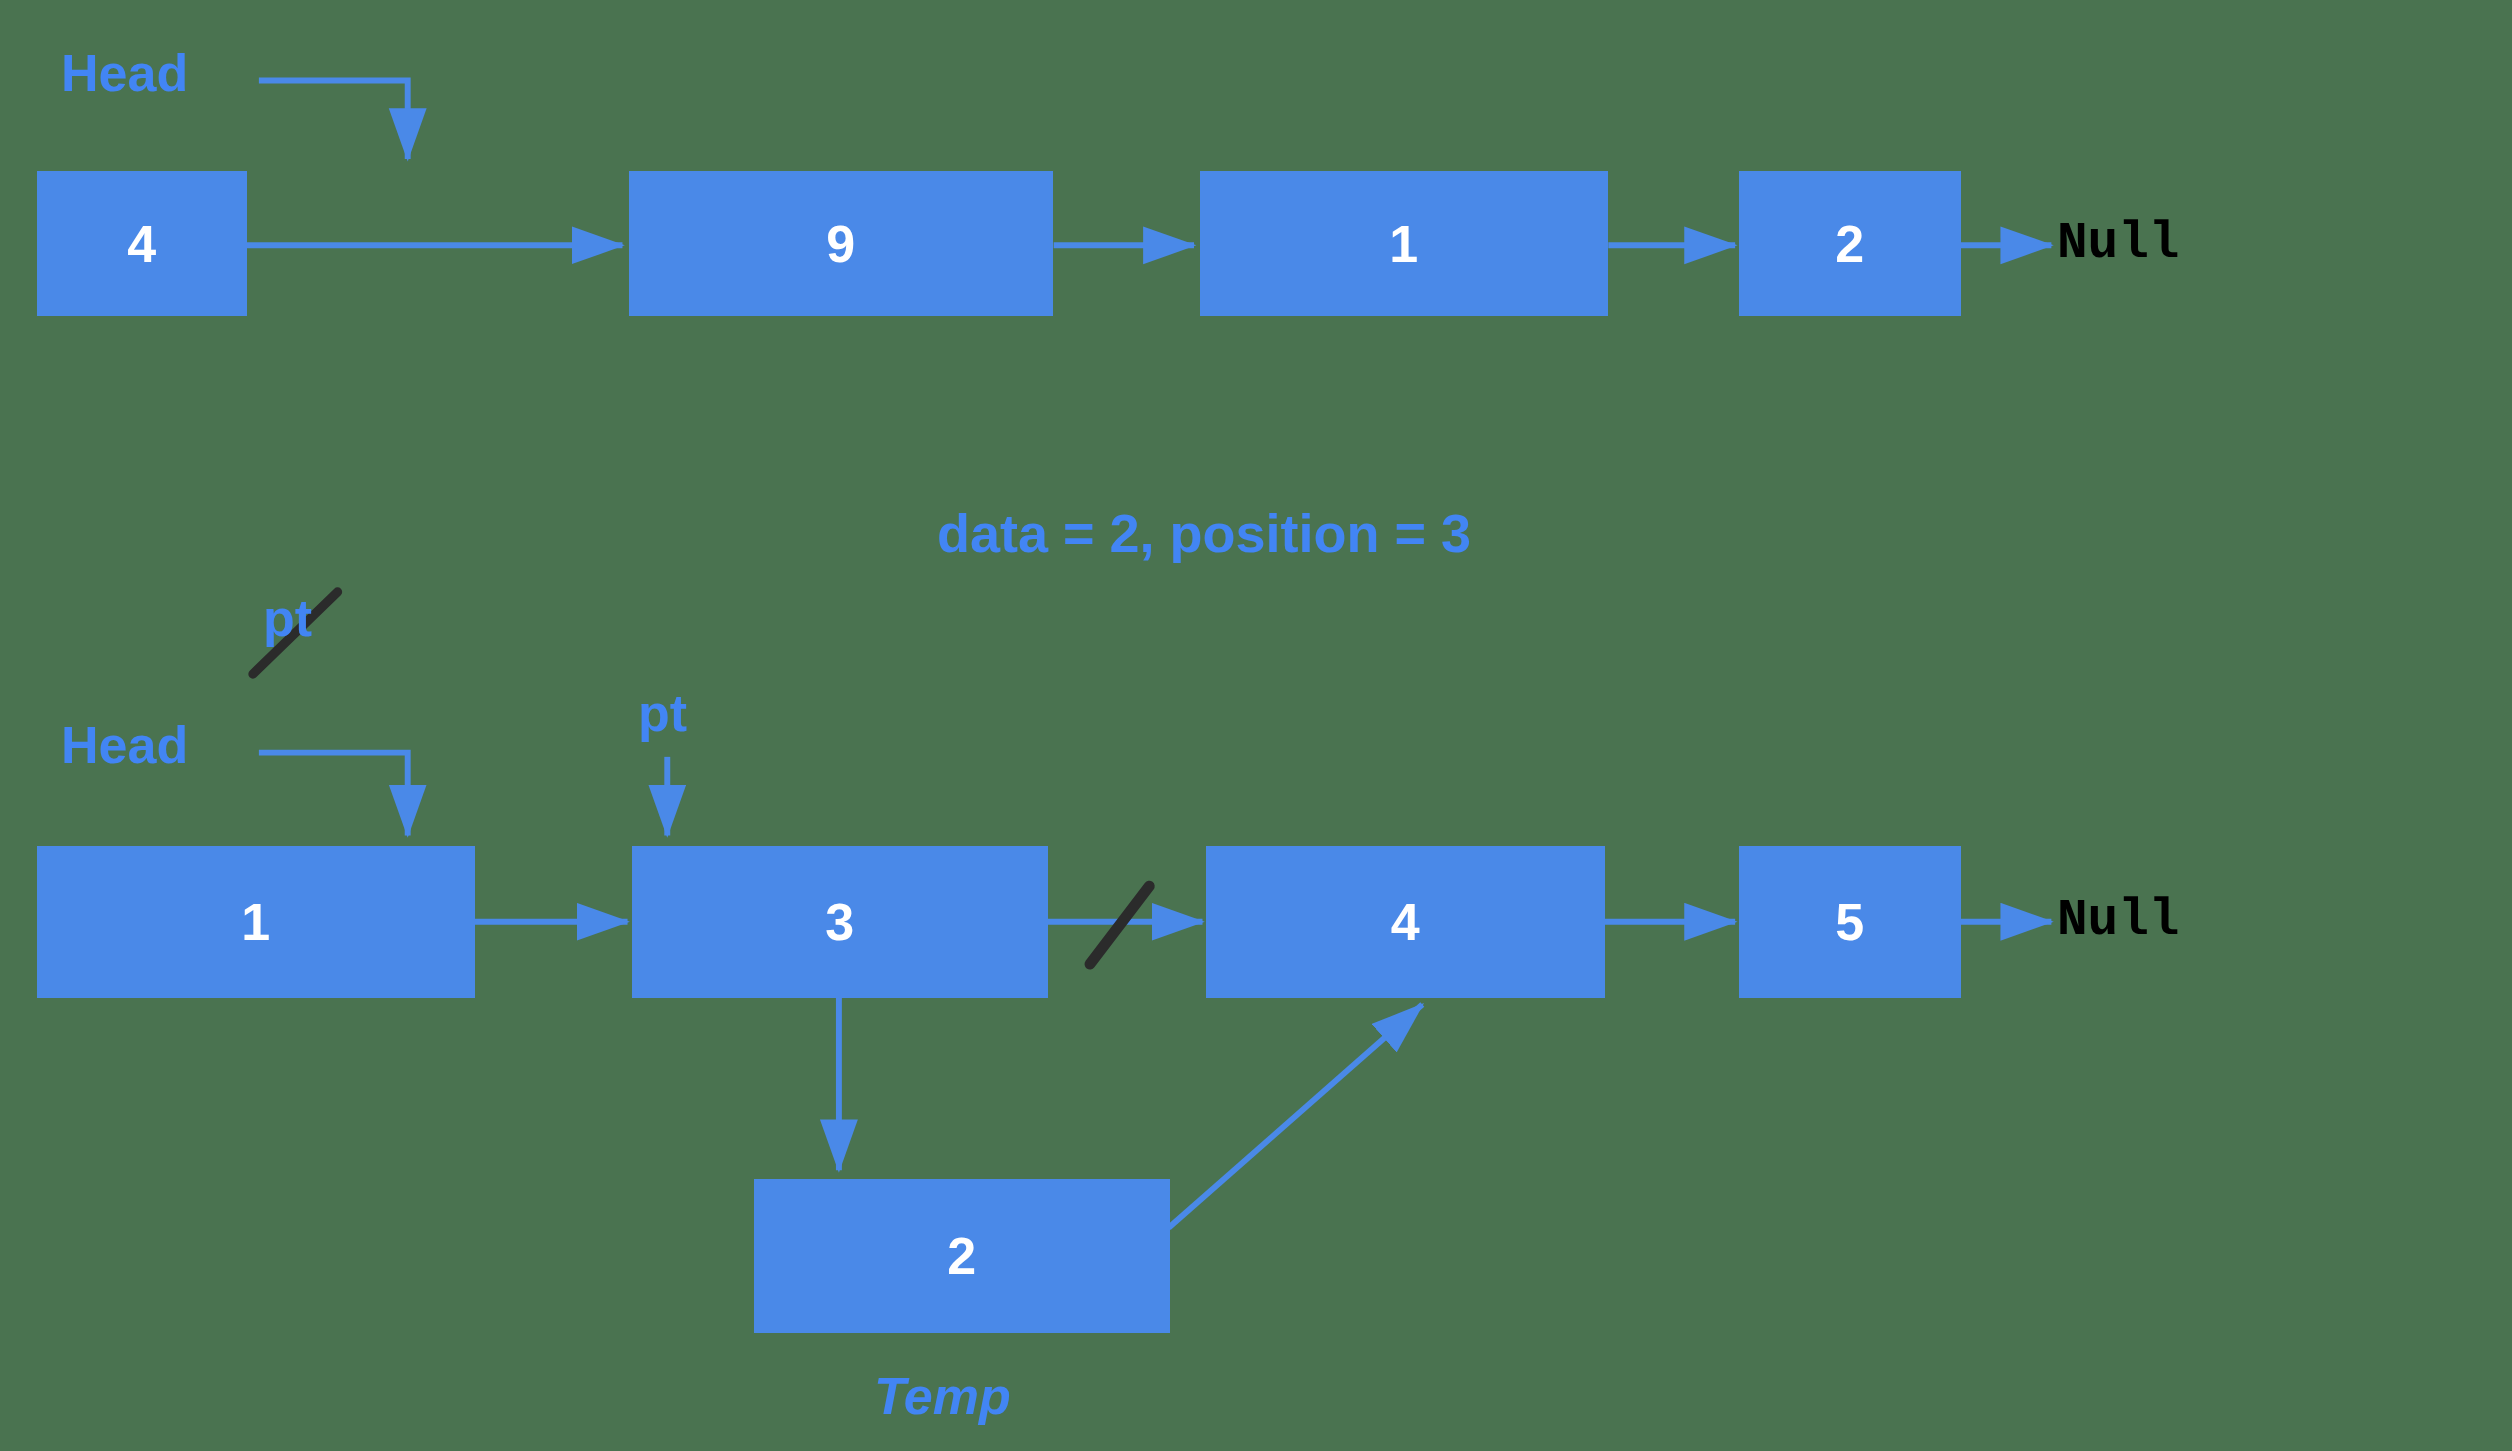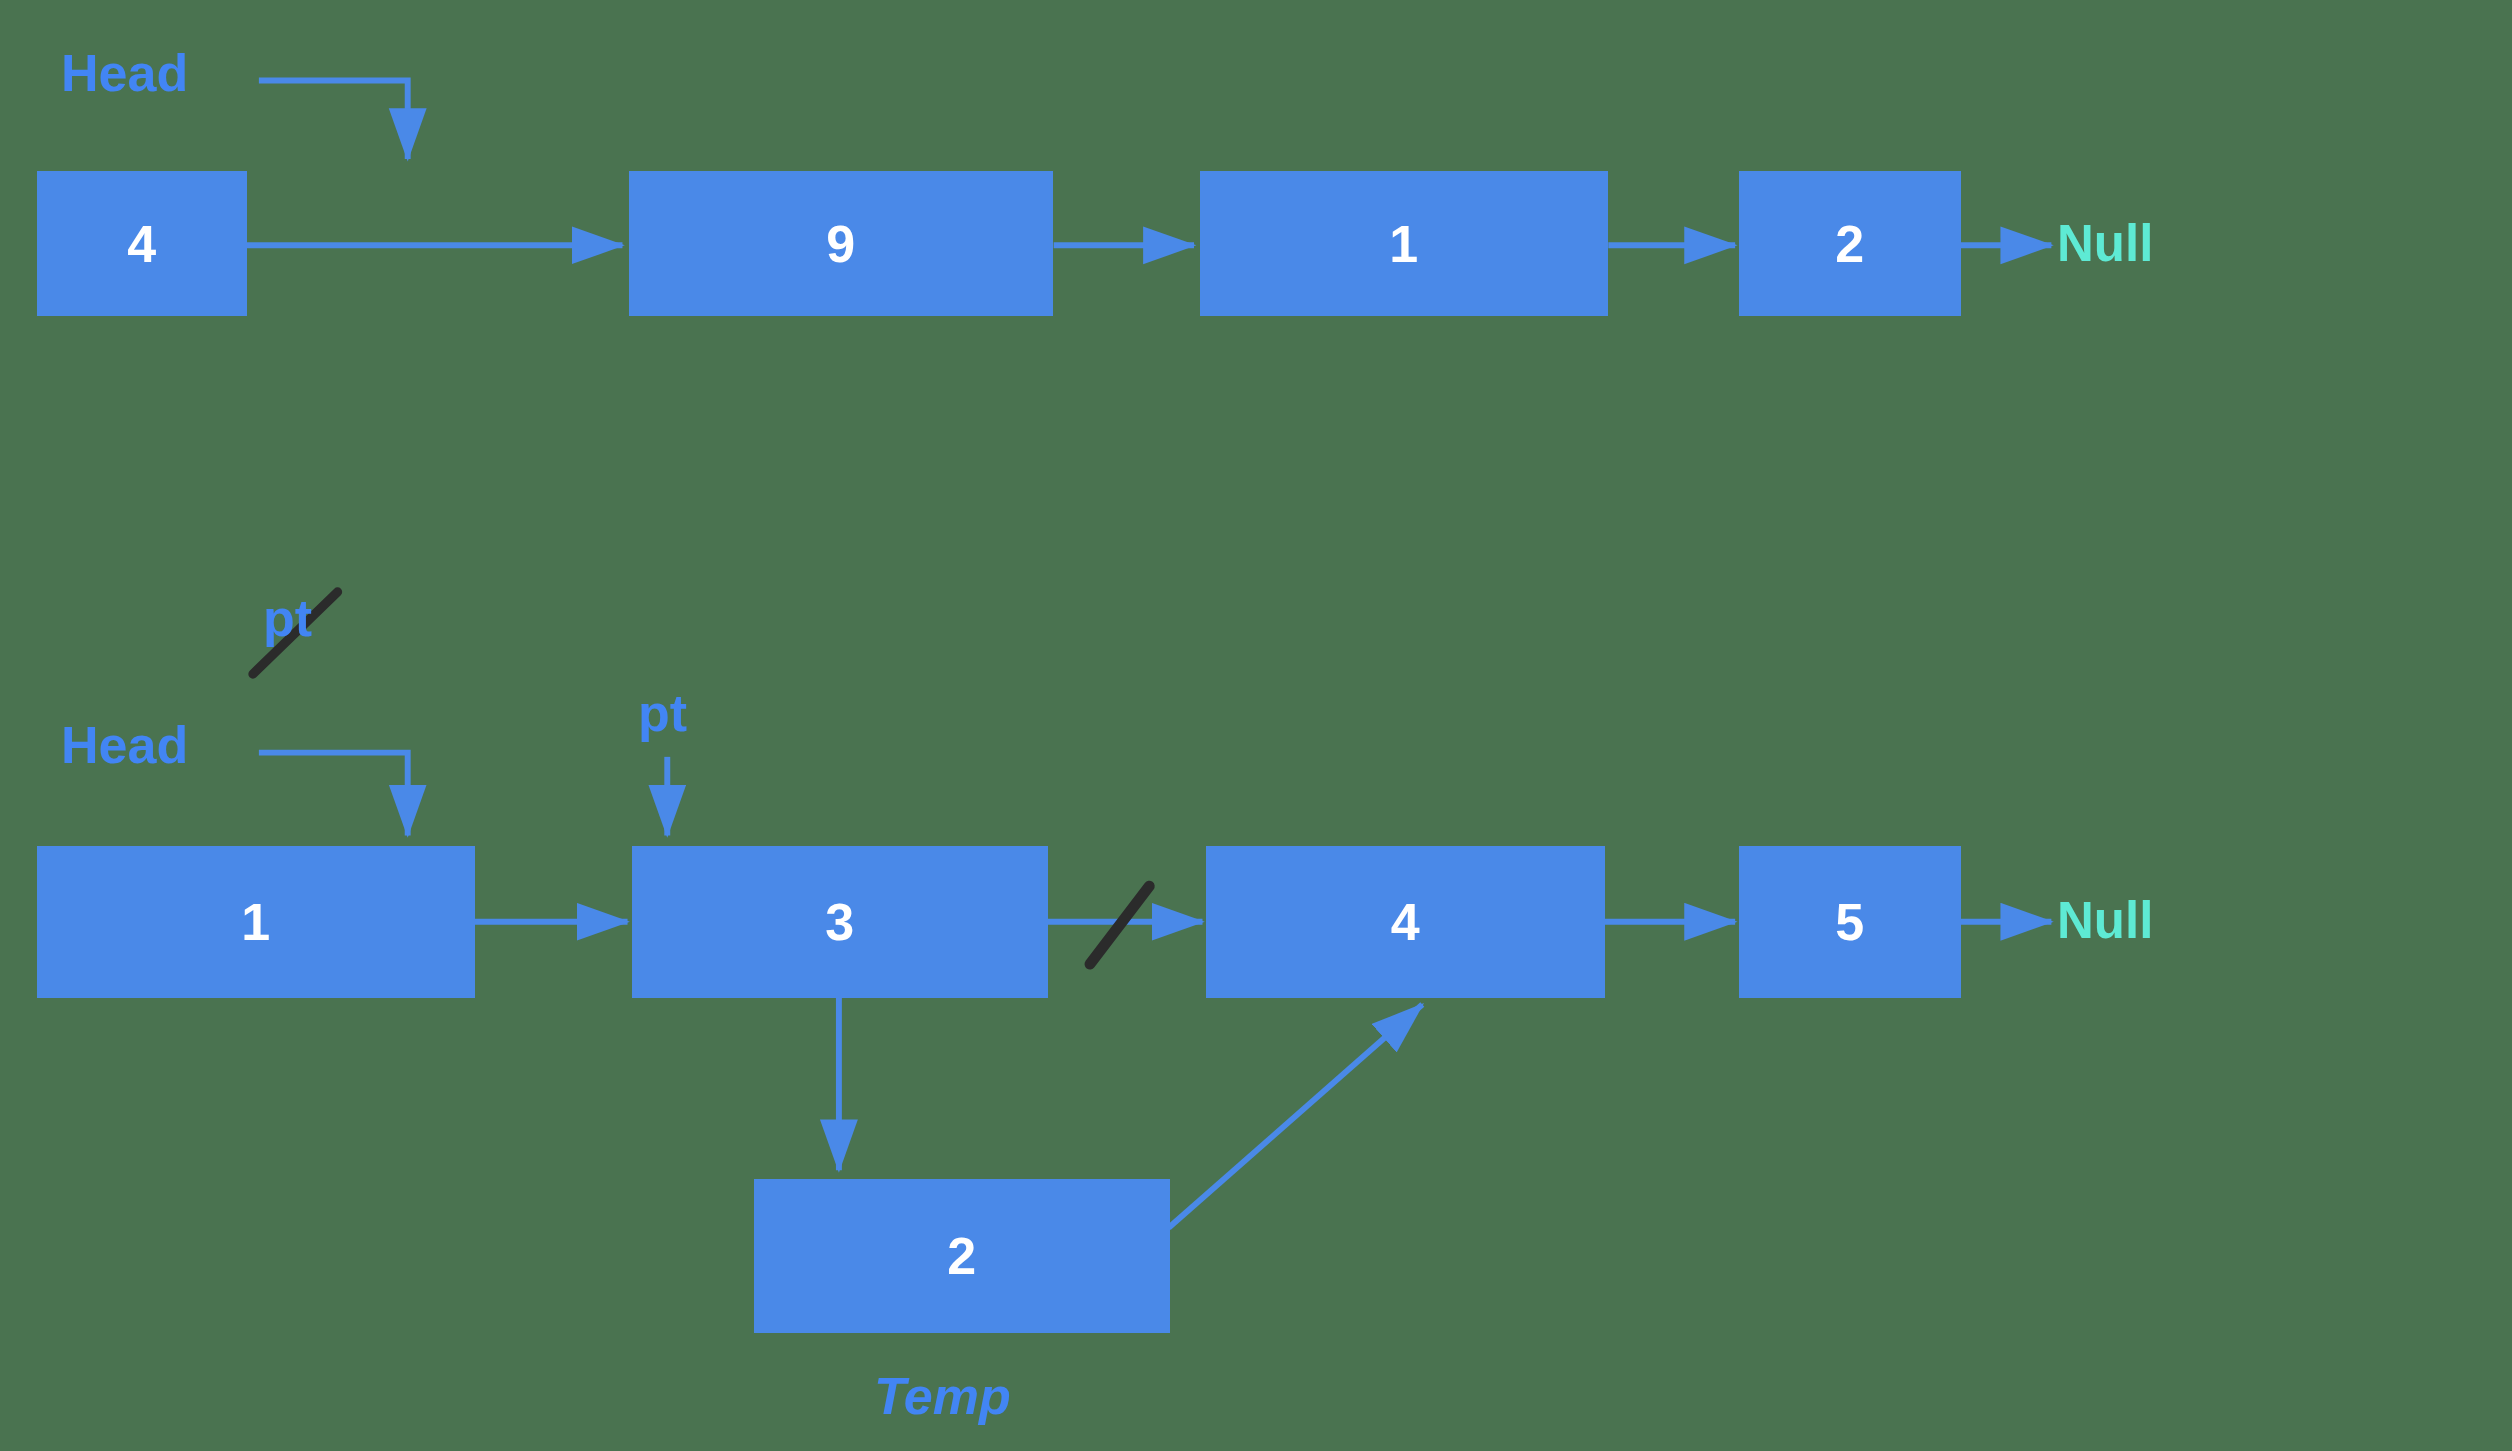--- a/index.html
+++ b/index.html
@@ -25,25 +25,26 @@
   .ptr-label{
     position:absolute;
     color:#4285f4;
     font-weight:700;
     font-size:52px;
     line-height:1;
     white-space:nowrap;
   }
   .null-label{
     position:absolute;
-    color:#5eead4;
+    color:#000000;
     font-weight:700;
     font-size:51px;
     line-height:1;
     white-space:nowrap;
+    font-family:Liberation Mono, monospace;
   }
   .caption{
     position:absolute;
     color:#4285f4;
     font-weight:700;
     font-size:54px;
     line-height:1;
     white-space:nowrap;
   }
   .temp-label{
@@ -135,20 +136,21 @@
   <div class="node" style="left:1188px;top:171px;width:408px;height:145px;">
     <span>1</span>
   </div>
 
   <div class="node" style="left:1727px;top:171px;width:222px;height:145px;">
     <span>2</span>
   </div>
 
   <div class="null-label" style="left:2045px;top:218px;">Null</div>
 
+  <div class="caption" style="left:925px;top:506px;">data = 2, position = 3</div>
 
   <div class="ptr-label" style="left:251px;top:592px;">pt</div>
 
   <div class="ptr-label" style="left:49px;top:719px;">Head</div>
 
   <div class="ptr-label" style="left:626px;top:687px;">pt</div>
 
   <div class="node" style="left:25px;top:846px;width:438px;height:152px;">
     <span>1</span>
   </div>

